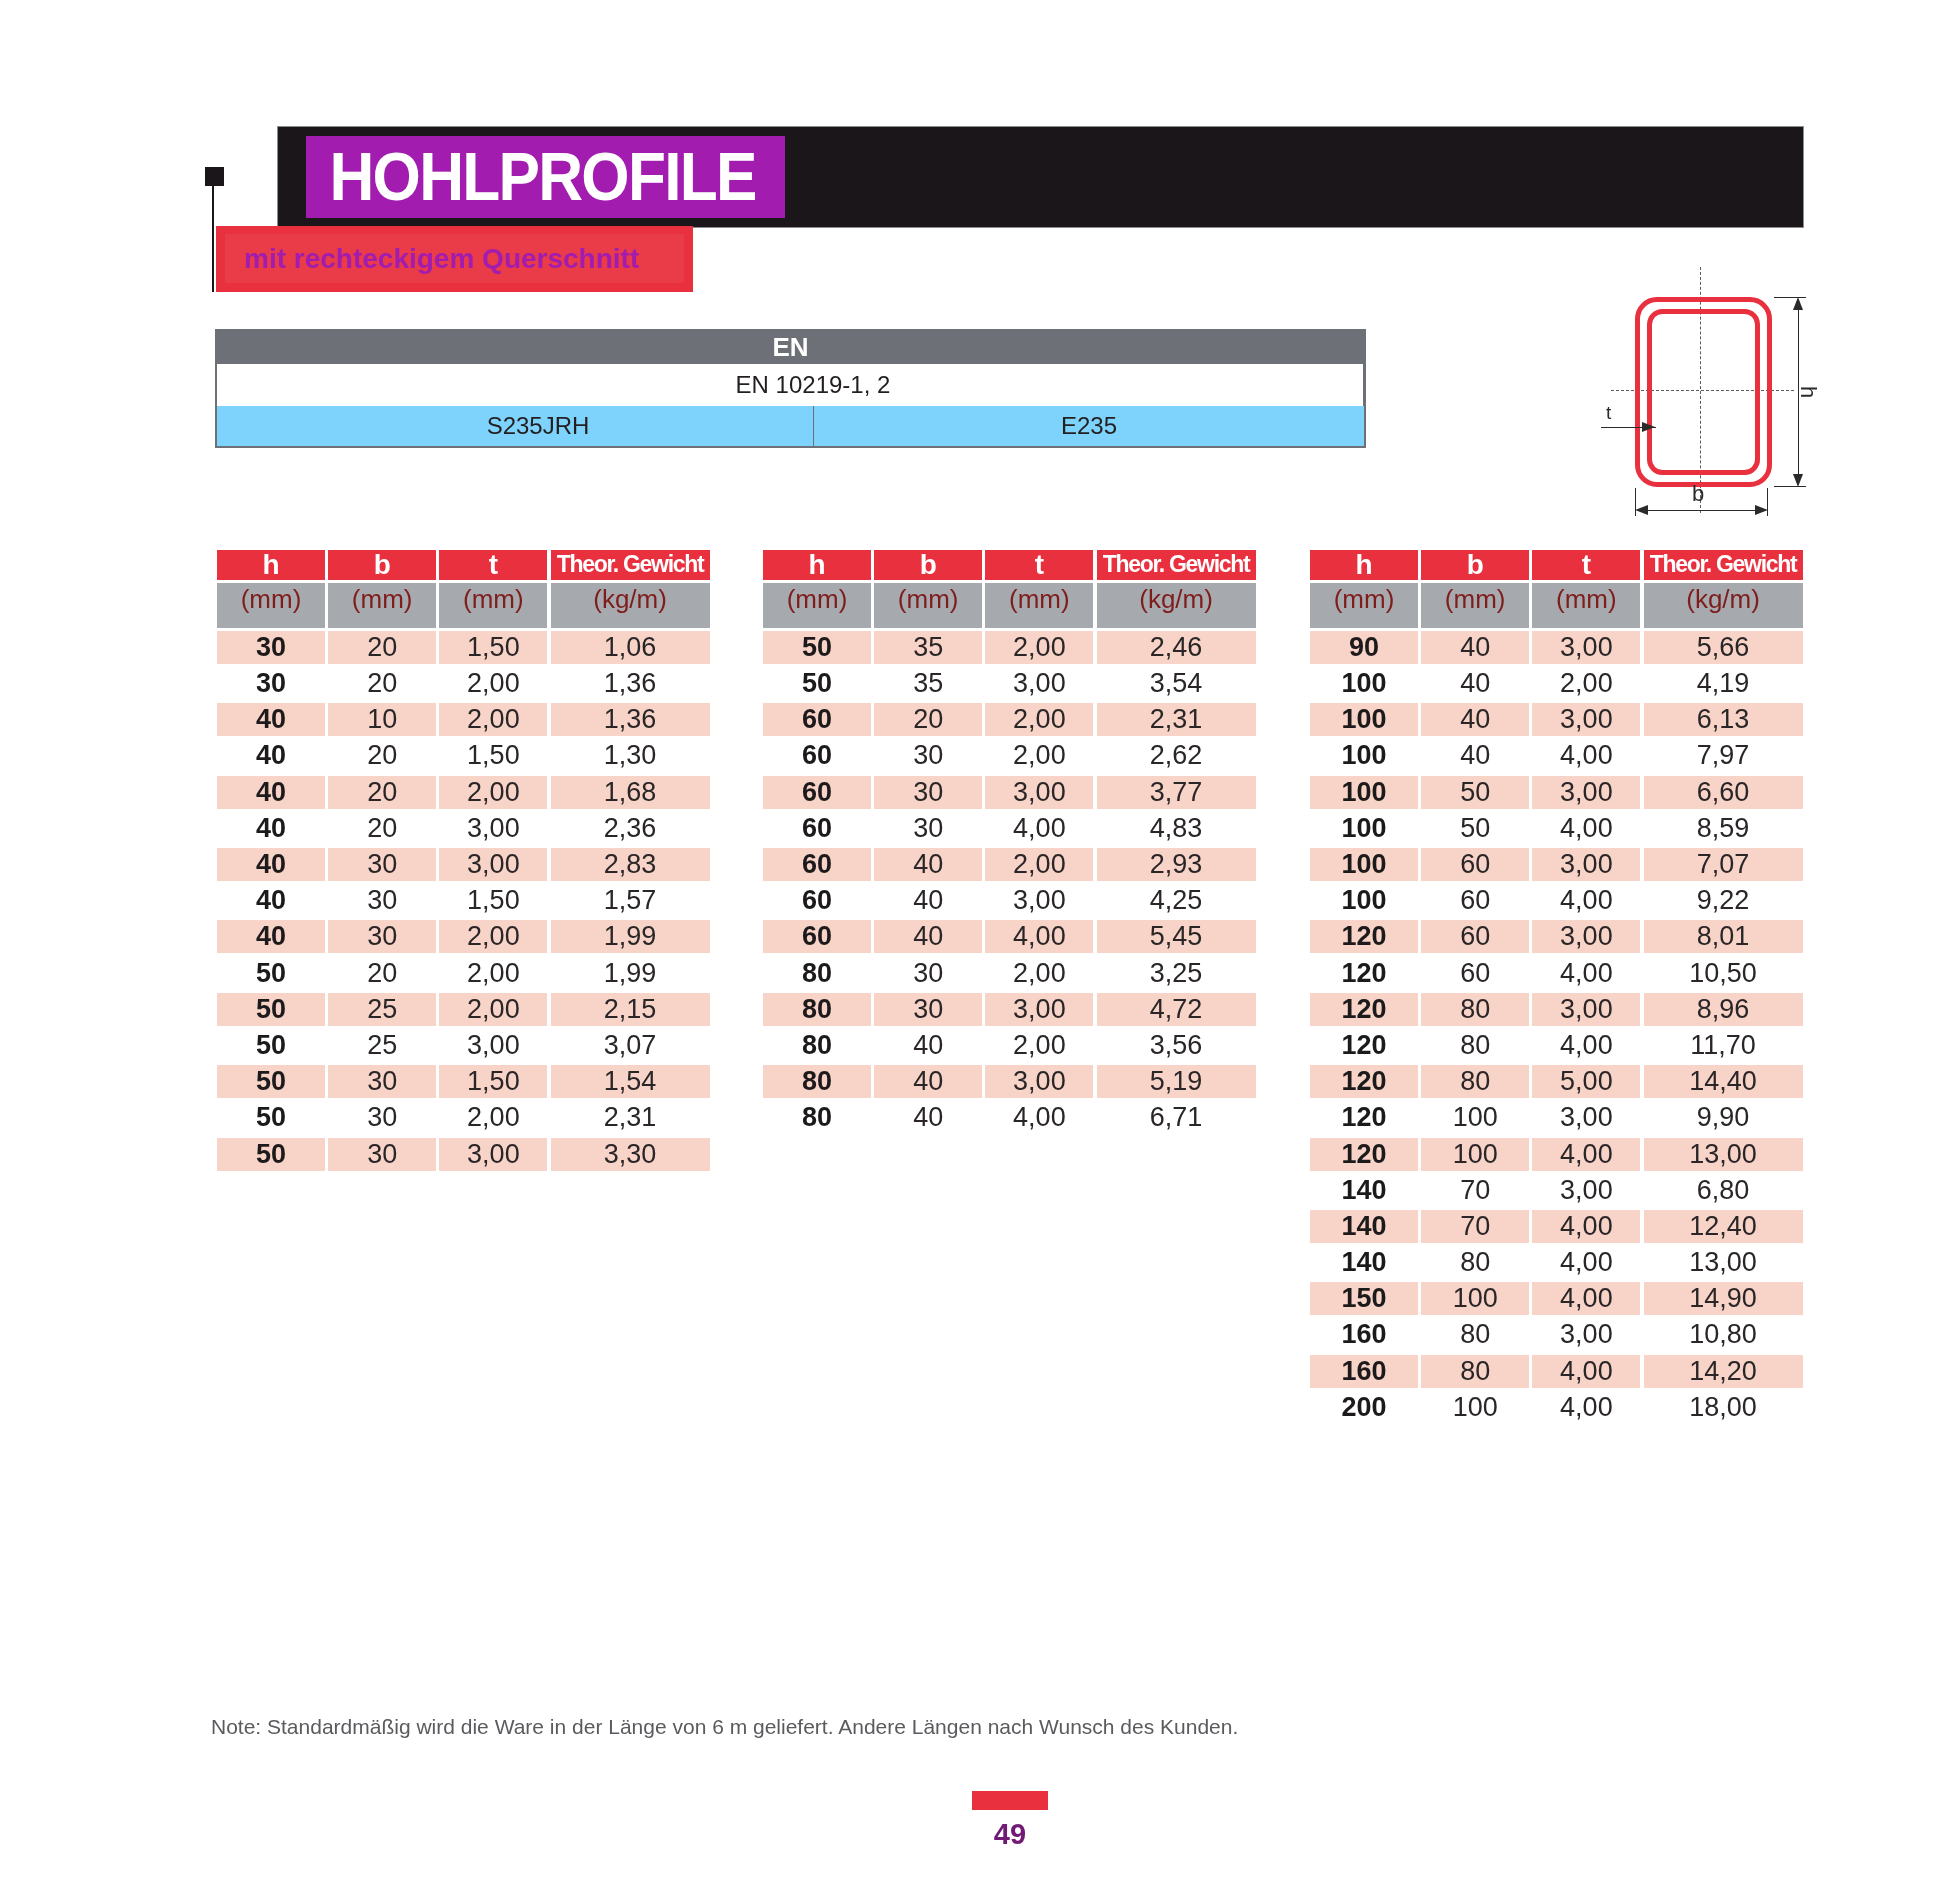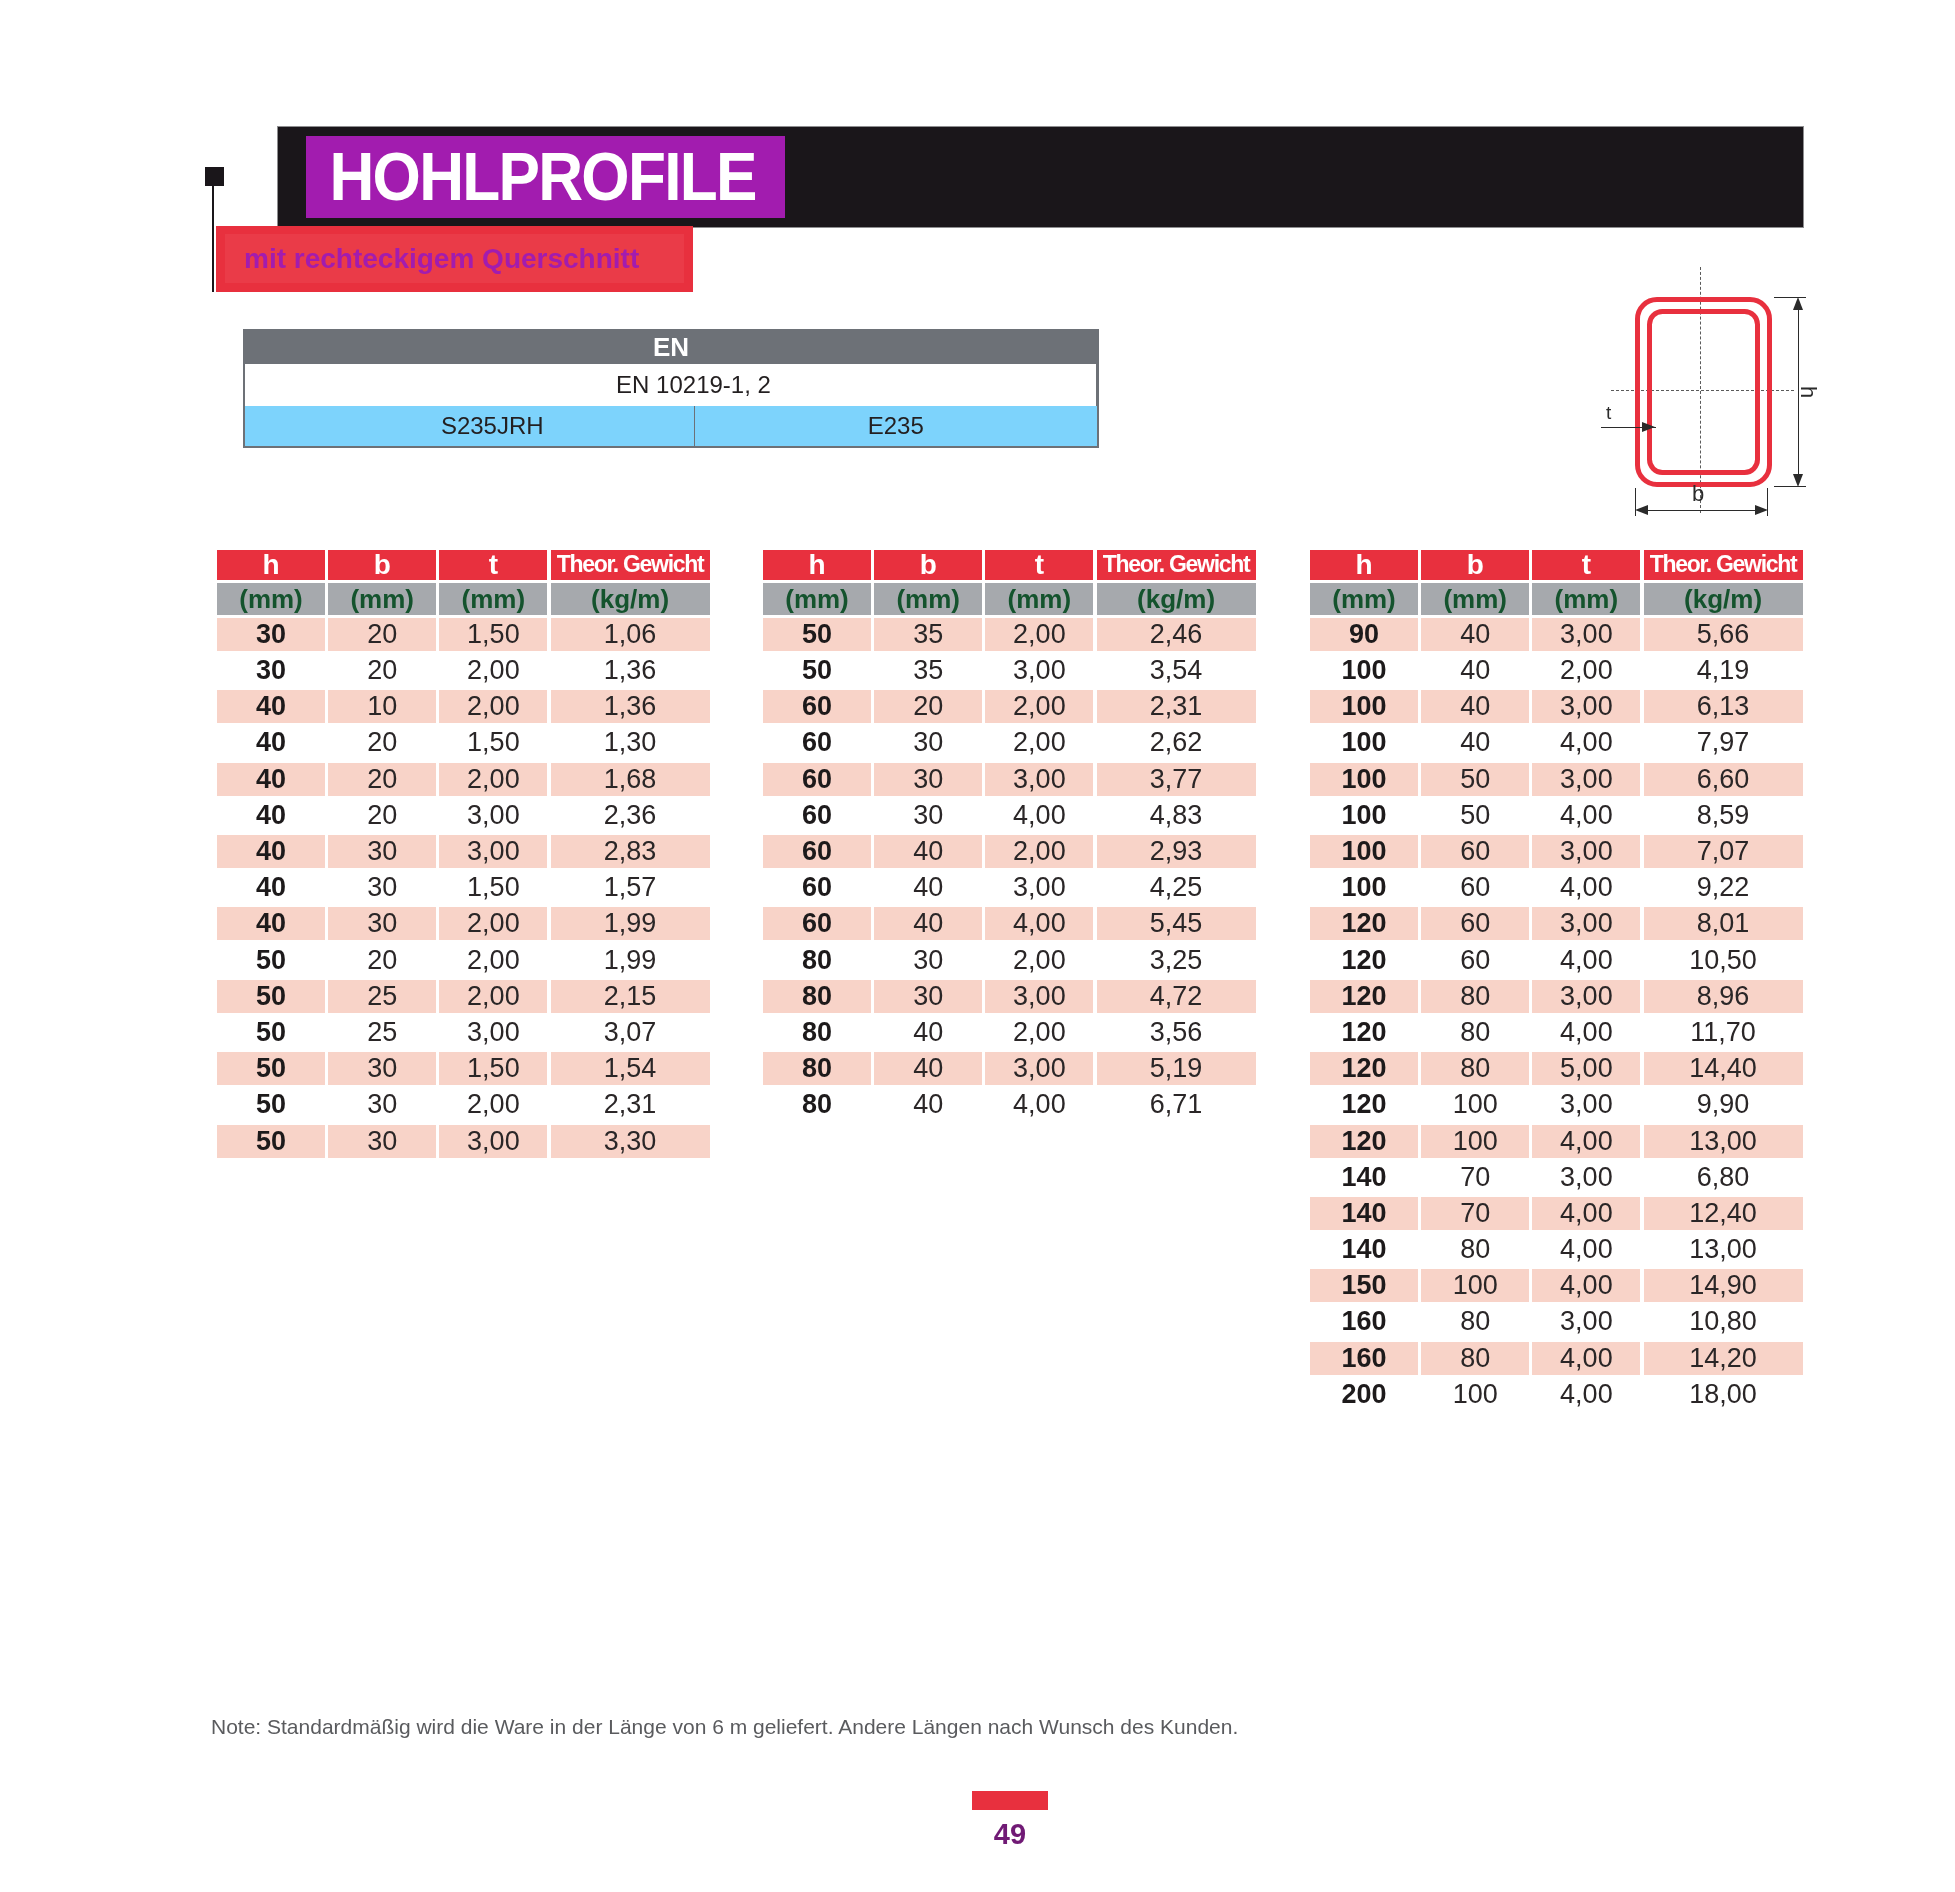--- a/index.html
+++ b/index.html
@@ -15,22 +15,22 @@
               font-weight:bold;font-size:69px;letter-spacing:-1.9px;padding-left:26px;
               transform:scaleX(.90);transform-origin:left center;white-space:nowrap;}
   .mini-square{left:205px;top:167px;width:19px;height:19px;background:#1a161a;}
   .mini-line{left:212px;top:186px;width:1.9px;height:106px;background:#1a161a;}
   .red-banner{left:216px;top:226px;width:477px;height:66px;background:#e8303e;}
   .red-banner-inner{left:225px;top:234px;width:459px;height:49px;background:#ea3b48;}
   .subtitle{left:244px;top:234px;height:49px;line-height:49px;color:#a21caf;font-weight:bold;
             font-size:28px;white-space:nowrap;}
 
   
-  .en-table{left:215px;top:329px;width:856px;border:2.6px solid #6d7177;box-sizing:border-box;
-            background:#fff;margin-left:28px;}
+  .en-table{left:215px;top:329px;width:1151px;border:2.6px solid #6d7177;box-sizing:border-box;
+            background:#fff;}
   .en-head{height:33px;line-height:33px;background:#6d7177;color:#fff;font-weight:bold;
            font-size:26px;text-align:center;}
   .en-row{display:flex;}
   .en-row1{height:42px;line-height:42px;background:#ffffff;}
   .en-row2{height:40px;line-height:40px;background:#7dd3fc;}
   .en-cell{flex:1;text-align:center;font-size:24px;color:#231f20;}
   .en-cell-l{border-right:1.9px solid #6d7177;padding-left:46px;}
 
   
   .dia-outer{left:1635px;top:297px;width:137px;height:190px;border:5.1px solid #e8303e;
@@ -50,21 +50,21 @@
   .arr-right{border-top:5.8px solid transparent;border-bottom:5.8px solid transparent;border-left:13px solid #2b2b2b;}
   .dim-label{font-size:22px;color:#2b2b2b;}
   .rot90{transform:rotate(90deg);transform-origin:center;}
 
   
   .ptable{position:absolute;top:550px;}
   .trow{display:grid;grid-template-columns:108px 108px 108px 159px;column-gap:3.2px;margin-bottom:3.2px;}
   .tc{text-align:center;overflow:hidden;white-space:nowrap;}
   .thead .tc{background:#e8303e;color:#fff;font-weight:bold;font-size:28px;height:29.5px;line-height:29.5px;}
   .thead .thw{font-size:23px;letter-spacing:-1.3px;}
-  .tunits .tc{background:#a6a9ad;color:#14532d;font-weight:bold;font-size:26px;height:32px;line-height:32px;}
+  .tunits .tc{background:#a6a9ad;color:#7f1d1d;font-weight:normal;font-size:26px;height:45px;line-height:32px;}
   .tdata .tc{font-size:27px;height:33px;line-height:33px;color:#2a2627;}
   .tdata .tdh{font-weight:bold;color:#1d1a1b;}
   .tdata.pink .tc{background:#f8d3c8;}
 
   
   .note{left:211px;top:1715px;font-size:21px;color:#5a5b5e;white-space:nowrap;}
   .footer-bar{left:972px;top:1791px;width:76px;height:18.6px;background:#e8303e;}
   .page-num{left:972px;top:1818px;width:76px;text-align:center;font-size:29px;font-weight:bold;color:#701a75;}
 </style>
 </head>

